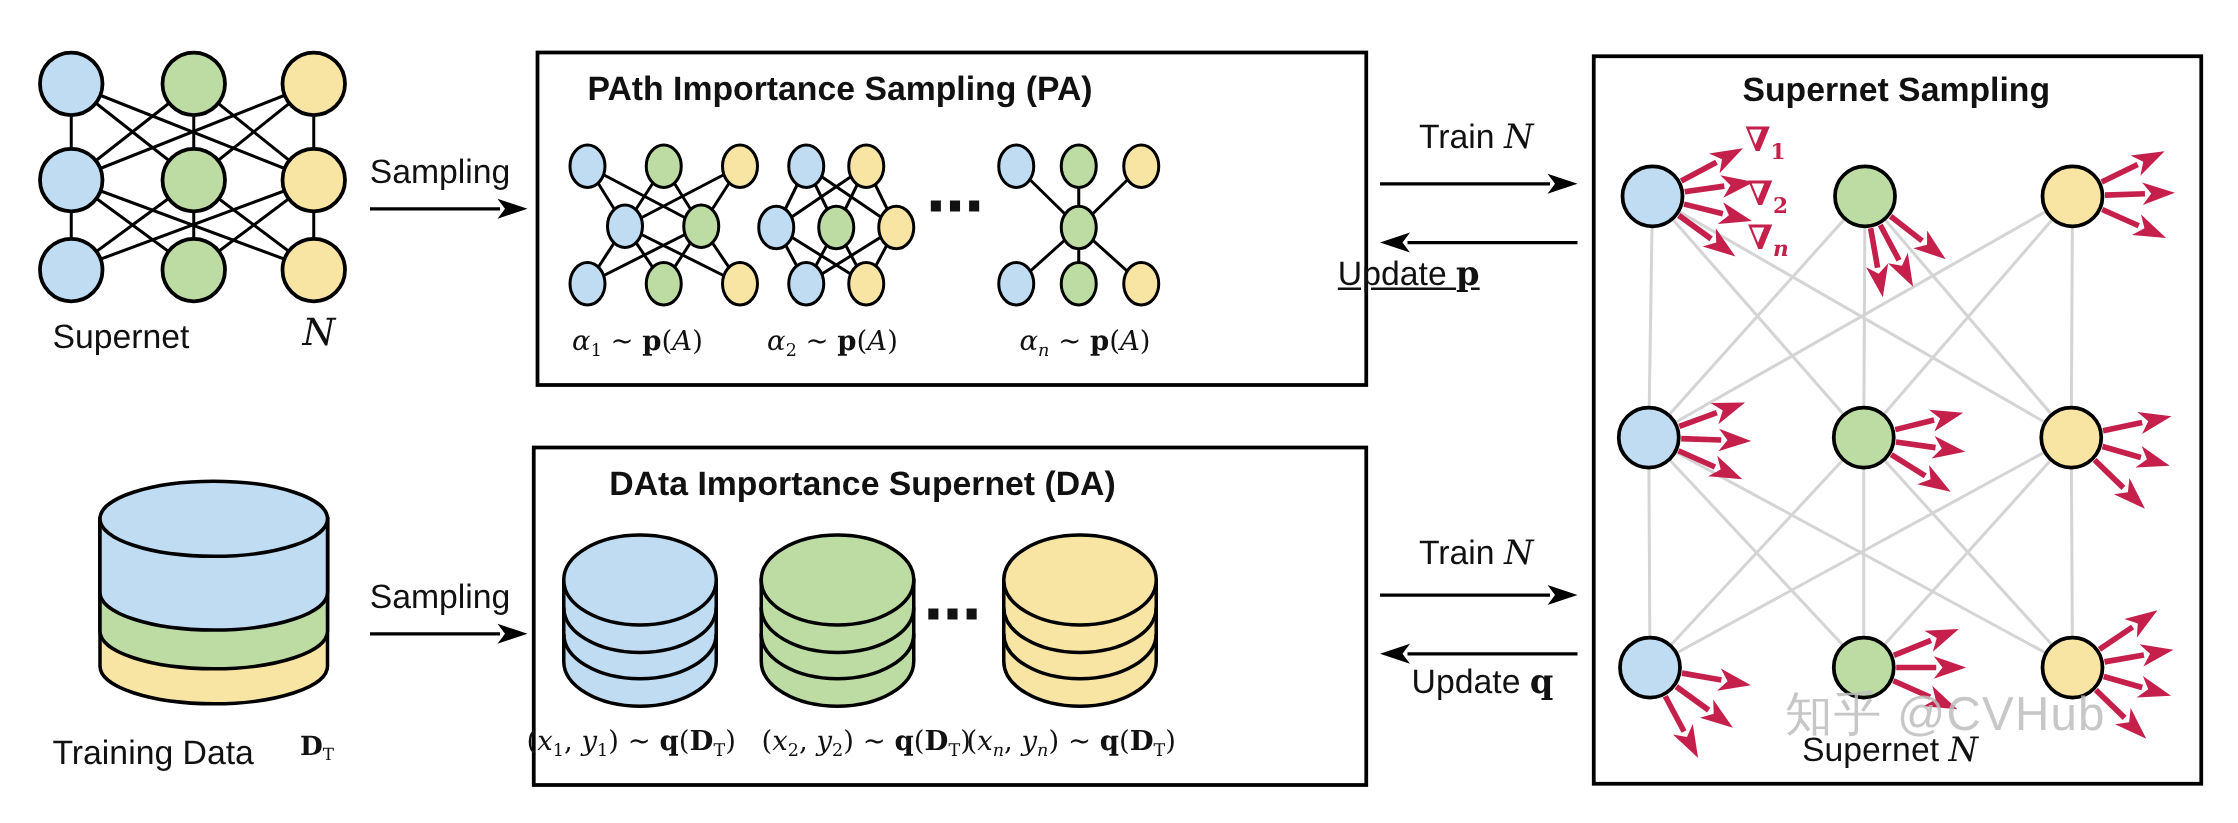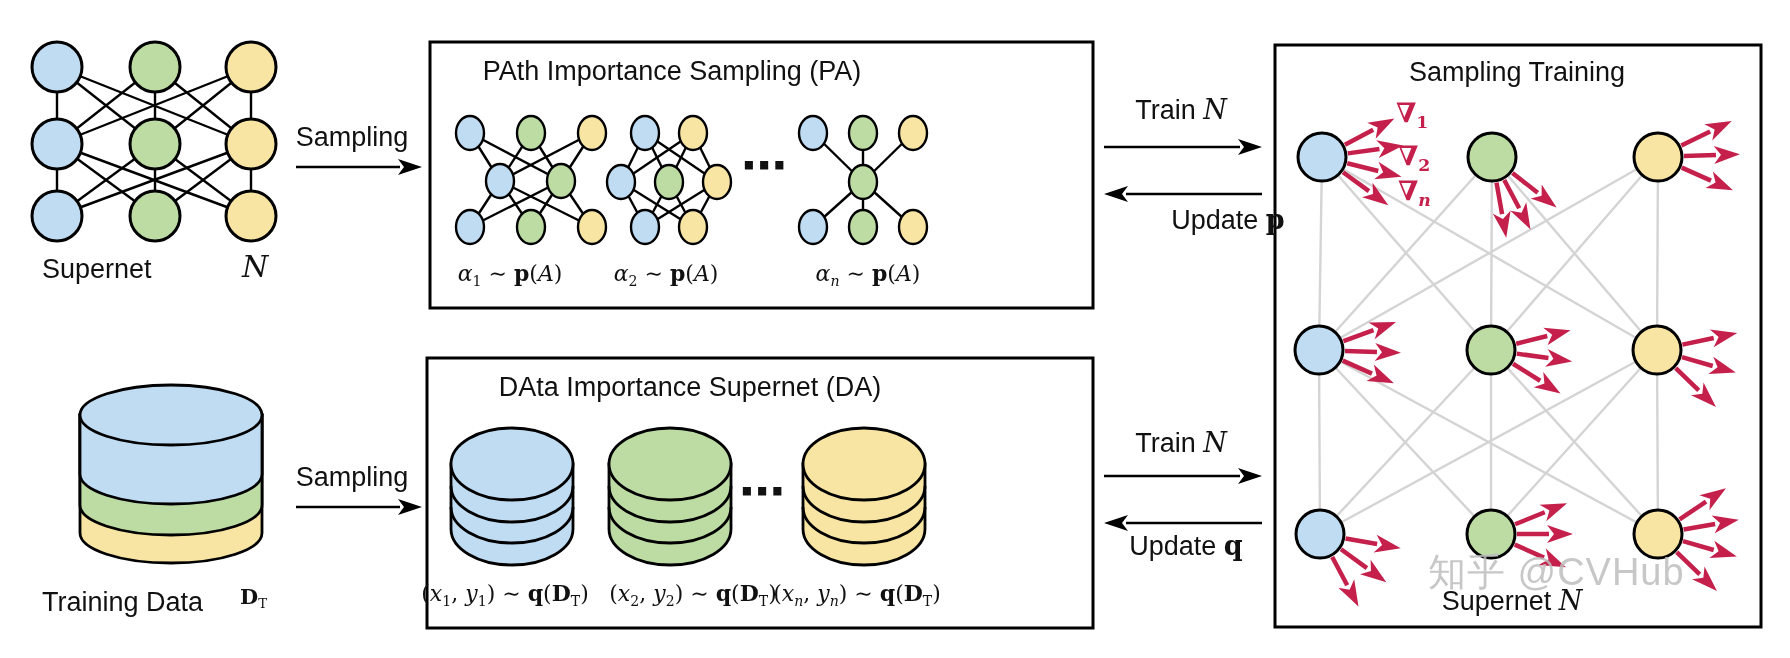--- a/index.html
+++ b/index.html
@@ -19,21 +19,21 @@
   .bkl{stroke:#000;stroke-width:2.6px;}
   .bkh{fill:#000;stroke:none;}
   .cyl{stroke:#000;stroke-width:2.8px;}
   .cyl-line{fill:none;stroke:#000;stroke-width:2.8px;}
   #rarr line{stroke:var(--gradient-red);stroke-width:4.5px;}
   #rarr path{fill:var(--gradient-red);stroke:none;}
 
   
   .lbl{position:absolute;white-space:nowrap;line-height:1.1;}
   .ctr{transform:translateX(-50%);}
-  .title{font-weight:normal;font-size:27px;}
+  .title{font-weight:bold;font-size:27px;}
   .plain{font-size:27px;}
   .math{font-family:"DejaVu Serif","Liberation Serif",serif;font-size:22px;}
   .dots{font-weight:bold;font-size:46px;letter-spacing:2px;}
   .red{color:var(--gradient-red);}
   .grad{font-family:"DejaVu Serif","Liberation Serif",serif;font-size:27px;font-weight:bold;}
   .wm{color:var(--watermark-gray);opacity:.85;font-size:38px;letter-spacing:1px;z-index:5;margin-left:32px;}
   .seg-it{font-style:italic;font-family:"DejaVu Serif","Liberation Serif",serif;}
   .seg-cal{font-style:italic;font-family:"DejaVu Serif","Liberation Serif",serif;}
   .seg-bd{font-weight:bold;font-family:"DejaVu Serif","Liberation Serif",serif;}
   .seg-bb{font-weight:bold;font-family:"DejaVu Serif","Liberation Serif",serif;}
@@ -271,25 +271,25 @@
   <div class="lbl plain ctr" style="left:352px;top:123px;">Sampling</div>
   <div class="lbl plain ctr" style="left:352px;top:463px;">Sampling</div>
 
   <div class="lbl title ctr" style="left:672px;top:57px;">PAth Importance Sampling (PA)</div>
   <div class="lbl math ctr" style="left:510px;top:261px;"><span class="seg-it">α</span><span class="seg-sub">1</span><span> ∼ </span><span class="seg-bd">p</span><span>(</span><span class="seg-cal">A</span><span>)</span></div>
   <div class="lbl math ctr" style="left:666px;top:261px;"><span class="seg-it">α</span><span class="seg-sub">2</span><span> ∼ </span><span class="seg-bd">p</span><span>(</span><span class="seg-cal">A</span><span>)</span></div>
   <div class="lbl math ctr" style="left:868px;top:261px;"><span class="seg-it">α</span><span class="seg-it seg-sub">n</span><span> ∼ </span><span class="seg-bd">p</span><span>(</span><span class="seg-cal">A</span><span>)</span></div>
   <div class="lbl dots ctr" style="left:765px;top:140px;">⋯</div>
 
   <div class="lbl plain ctr" style="left:1181px;top:95px;"><span>Train </span><span class="seg-cal">N</span></div>
-  <div class="lbl plain ctr" style="left:1228px;top:205px;"><span>Update </span><span class="seg-bd">p</span></div>
+  <div class="lbl plain ctr" style="left:1127px;top:205px;text-decoration:underline;"><span>Update </span><span class="seg-bd">p</span></div>
   <div class="lbl plain ctr" style="left:1181px;top:428px;"><span>Train </span><span class="seg-cal">N</span></div>
   <div class="lbl plain ctr" style="left:1186px;top:531px;"><span>Update </span><span class="seg-bd">q</span></div>
 
-  <div class="lbl title ctr" style="left:1517px;top:58px;">Sampling Training</div>
+  <div class="lbl title ctr" style="left:1517px;top:58px;">Supernet Sampling</div>
   <div class="lbl grad red" style="left:1396px;top:98px;"><span>∇</span><span class="seg-sub">1</span></div>
   <div class="lbl grad red" style="left:1398px;top:141px;"><span>∇</span><span class="seg-sub">2</span></div>
   <div class="lbl grad red" style="left:1398px;top:176px;"><span>∇</span><span class="seg-it seg-sub">n</span></div>
   <div class="lbl plain ctr" style="left:1512px;top:586px;"><span>Supernet </span><span class="seg-cal">N</span></div>
 
   <div class="lbl title ctr" style="left:690px;top:373px;">DAta Importance Supernet (DA)</div>
   <div class="lbl math ctr" style="left:505px;top:581px;"><span>(</span><span class="seg-it">x</span><span class="seg-sub">1</span><span>, </span><span class="seg-it">y</span><span class="seg-sub">1</span><span>) ∼ </span><span class="seg-bd">q</span><span>(</span><span class="seg-bb">D</span><span class="seg-sub">T</span><span>)</span></div>
   <div class="lbl math ctr" style="left:693px;top:581px;"><span>(</span><span class="seg-it">x</span><span class="seg-sub">2</span><span>, </span><span class="seg-it">y</span><span class="seg-sub">2</span><span>) ∼ </span><span class="seg-bd">q</span><span>(</span><span class="seg-bb">D</span><span class="seg-sub">T</span><span>)</span></div>
   <div class="lbl math ctr" style="left:857px;top:581px;"><span>(</span><span class="seg-it">x</span><span class="seg-it seg-sub">n</span><span>, </span><span class="seg-it">y</span><span class="seg-it seg-sub">n</span><span>) ∼ </span><span class="seg-bd">q</span><span>(</span><span class="seg-bb">D</span><span class="seg-sub">T</span><span>)</span></div>
   <div class="lbl dots ctr" style="left:763px;top:466px;">⋯</div>

